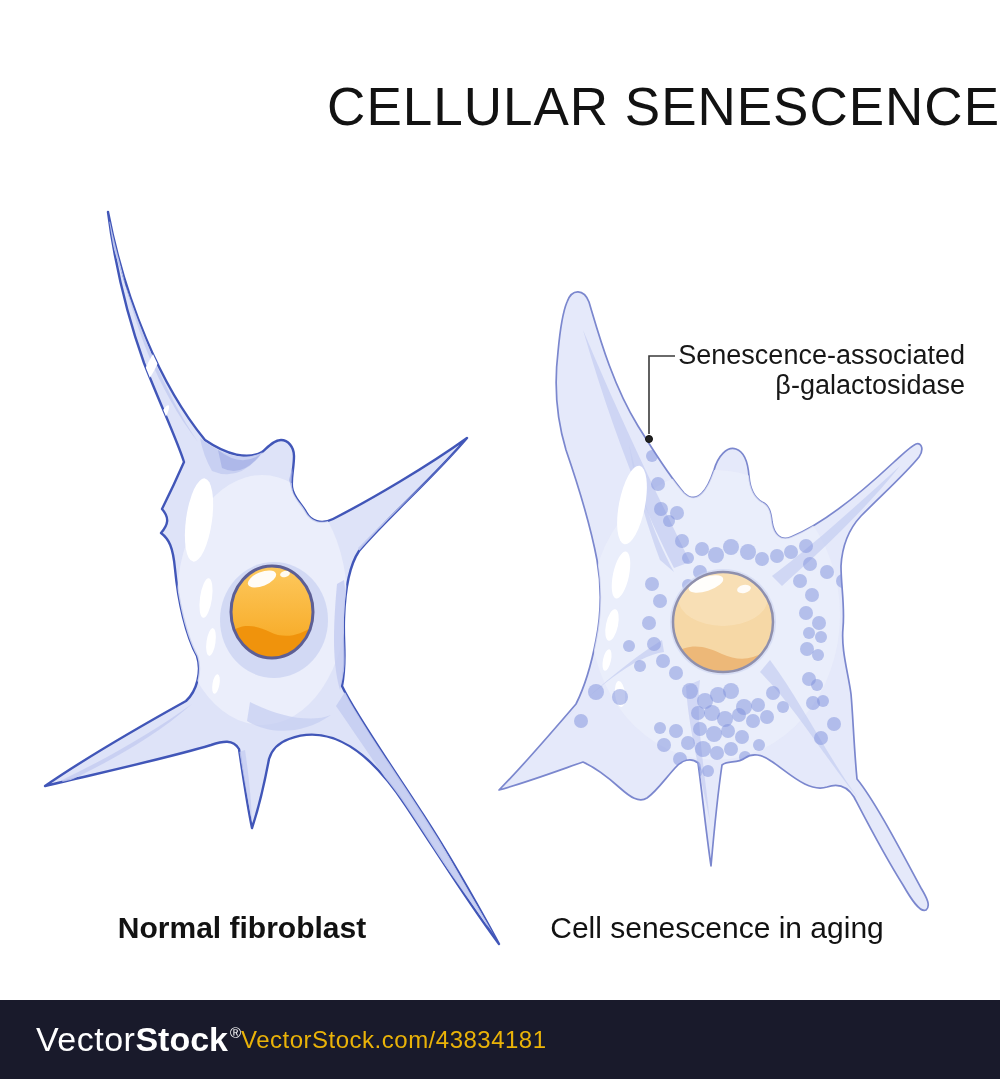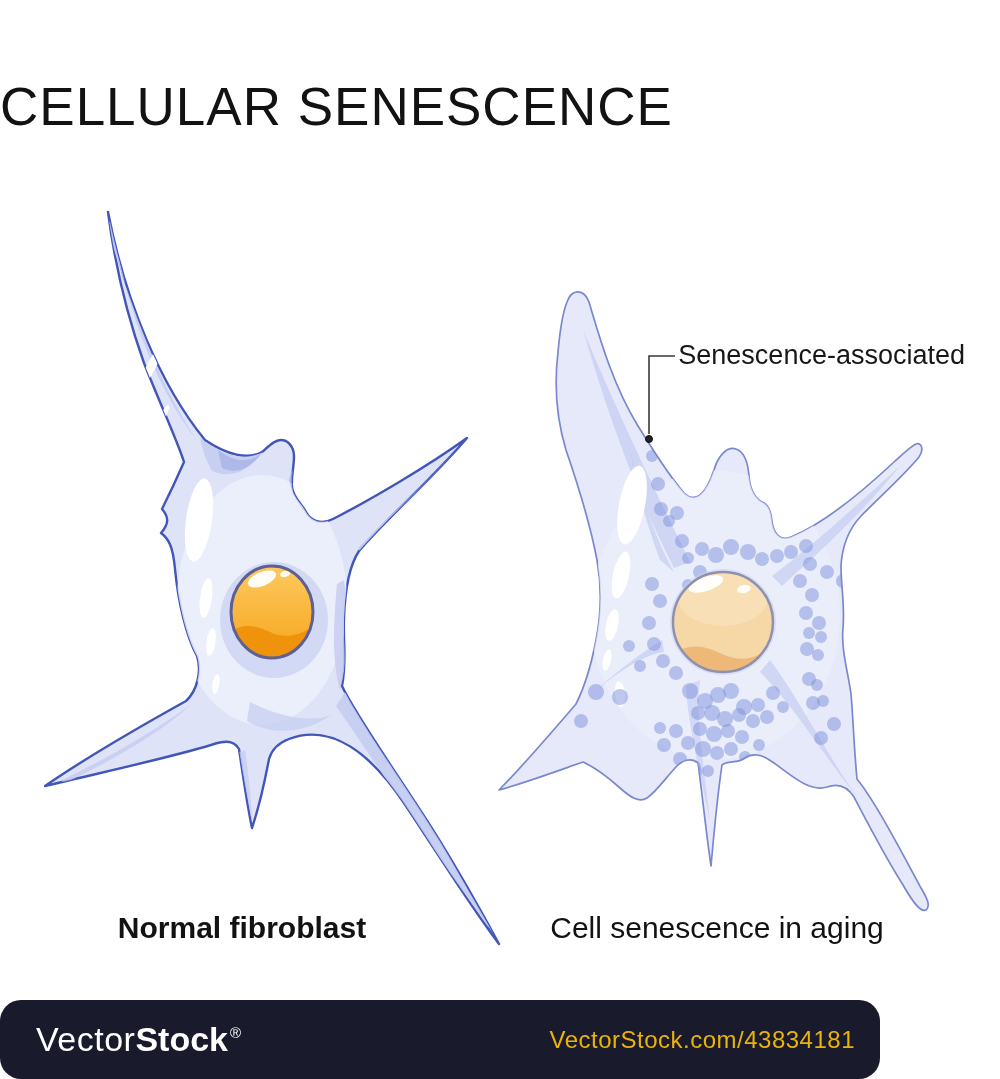--- a/index.html
+++ b/index.html
@@ -1,21 +1,21 @@
 <!DOCTYPE html>
 <html style="--background: #ffffff; --title-text: #121212; --label-text: #121212; --cell-fill: #dee3f8; --cell-fill-right: #e5e9fa; --cell-outline-left: #4156b8; --cell-outline-right: #7b87ce; --shade-medium: #c5cdf1; --shade-dark: #a9b4e8; --highlight: #ffffff; --nucleus-top: #fdc95e; --nucleus-bottom: #f6a51d; --nucleus-shade: #f0930c; --nucleus-outline: #5d5f95; --senescent-nucleus: #f6d8a6; --senescent-nucleus-shade: #edb878; --senescent-nucleus-outline: #8f90ad; --granule: #7e90dc; --pointer: #3a3a3a; --watermark-bar: #191a2b; --watermark-text: #ffffff;"><head>
 <meta charset="utf-8">
 <style>
   html,body{margin:0;padding:0;background:#fff;}
   .stage{
     position:relative;width:1000px;height:1079px;background:var(--background,#fff);
     overflow:hidden;font-family:"Liberation Sans", sans-serif;
   }
   .title{
-    position:absolute;top:76px;left:0;width:1000px;text-align:left;
+    position:absolute;top:76px;left:0;width:1000px;text-align:right;
     font-size:53px;font-weight:400;letter-spacing:1px;color:var(--title-text,#111);
     white-space:nowrap;
   }
   .illo{position:absolute;left:0;top:0;width:1000px;height:1079px;}
   .membraneL{fill:var(--cell-fill,#dee3f8);stroke:var(--cell-outline-left,#4156b8);stroke-width:2.4;stroke-linejoin:round;}
   .membraneR{fill:var(--cell-fill-right,#e5e9fa);stroke:var(--cell-outline-right,#7b87ce);stroke-width:1.7;stroke-linejoin:round;}
   .shadeM{fill:var(--shade-medium,#c5cdf1);}
   .shadeD{fill:var(--shade-dark,#a9b4e8);}
   .wash{fill:#edf0fb;}
   .hl{fill:var(--highlight,#fff);}
@@ -24,24 +24,24 @@
     position:absolute;left:635px;top:340px;width:330px;text-align:right;
     font-size:27px;line-height:30px;color:#171717;
   }
   .cell-label{
     position:absolute;top:911px;width:400px;text-align:center;
     font-size:30px;color:var(--label-text,#111);white-space:nowrap;
   }
   .cell-label.left{left:42px;font-weight:bold;}
   .cell-label.right{left:517px;}
   .wm-bar{
-    position:absolute;left:0;bottom:0;width:880px;height:79px;
+    position:absolute;left:0;bottom:0;width:1000px;height:79px;
     background:var(--watermark-bar,#191a2b);
-    display:flex;align-items:center;justify-content:space-between;
-    box-sizing:border-box;padding:0 25px 0 36px;border-radius:21px;
+    display:flex;align-items:center;
+    box-sizing:border-box;padding:0 25px 0 36px;
   }
   .wm-logo{color:var(--watermark-text,#fff);font-size:34px;white-space:nowrap;}
   .wm-logo .pre{font-weight:400;letter-spacing:.5px;}
   .wm-logo .suf{font-weight:700;}
   .wm-logo .reg{font-size:15px;position:relative;top:-13px;margin-left:2px;font-weight:400;}
   .wm-credit{color:#eab308;font-size:24px;letter-spacing:.5px;white-space:nowrap;}
 </style>
 </head>
 <body>
 
@@ -213,20 +213,21 @@
     </g>
 
     <g>
       <polyline points="675,356 649,356 649,434" fill="none" stroke="var(--pointer,#3a3a3a)" stroke-width="1.6"></polyline>
       <circle cx="649" cy="439" r="3.5" fill="#222" stroke="#111" stroke-width="1"></circle>
     </g>
   </svg>
 
   <div class="annotation">
     <div>Senescence-associated</div>
+    <div>β-galactosidase</div>
   </div>
 
   <div class="cell-label left">Normal fibroblast</div>
   <div class="cell-label right">Cell senescence in aging</div>
 
   <div class="wm-bar">
     <div class="wm-logo"><span class="pre">Vector</span><span class="suf">Stock</span><span class="reg">®</span></div>
     <div class="wm-credit">VectorStock.com/43834181</div>
   </div>
 

